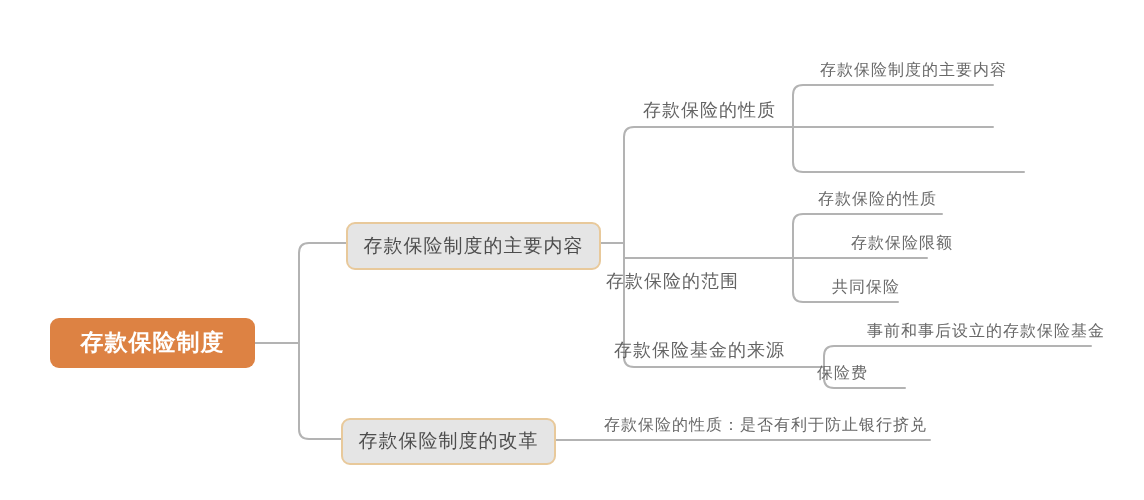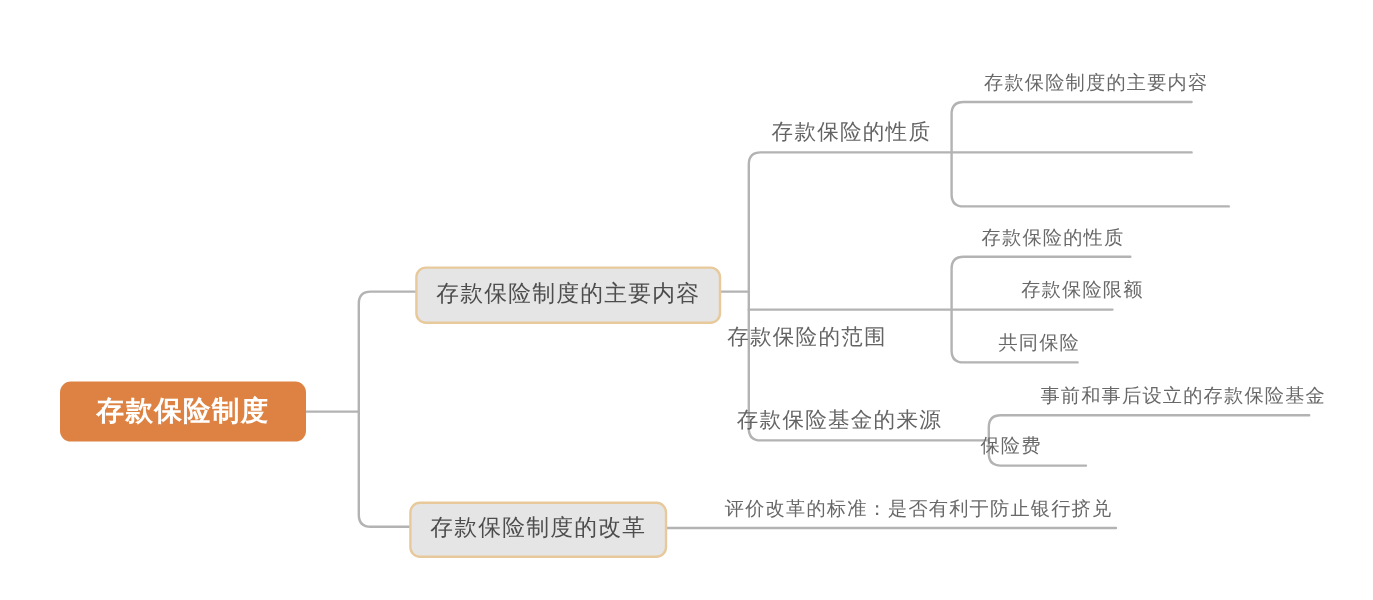--- a/index.html
+++ b/index.html
@@ -111,15 +111,15 @@
   <div class="node lvl4 n-category">存款保险的性质</div>
 
   <div class="node lvl4 n-limit">存款保险限额</div>
 
   <div class="node lvl4 n-coinsure">共同保险</div>
 
   <div class="node lvl4 n-exante">事前和事后设立的存款保险基金</div>
 
   <div class="node lvl4 n-premium">保险费</div>
 
-  <div class="node lvl4 n-reform-note">评价改革的标准：是否有利于防止银行挤兑</div>
+  <div class="node lvl4 n-reform-note">存款保险的性质：是否有利于防止银行挤兑</div>
 
 </div>
 
 </body></html>

